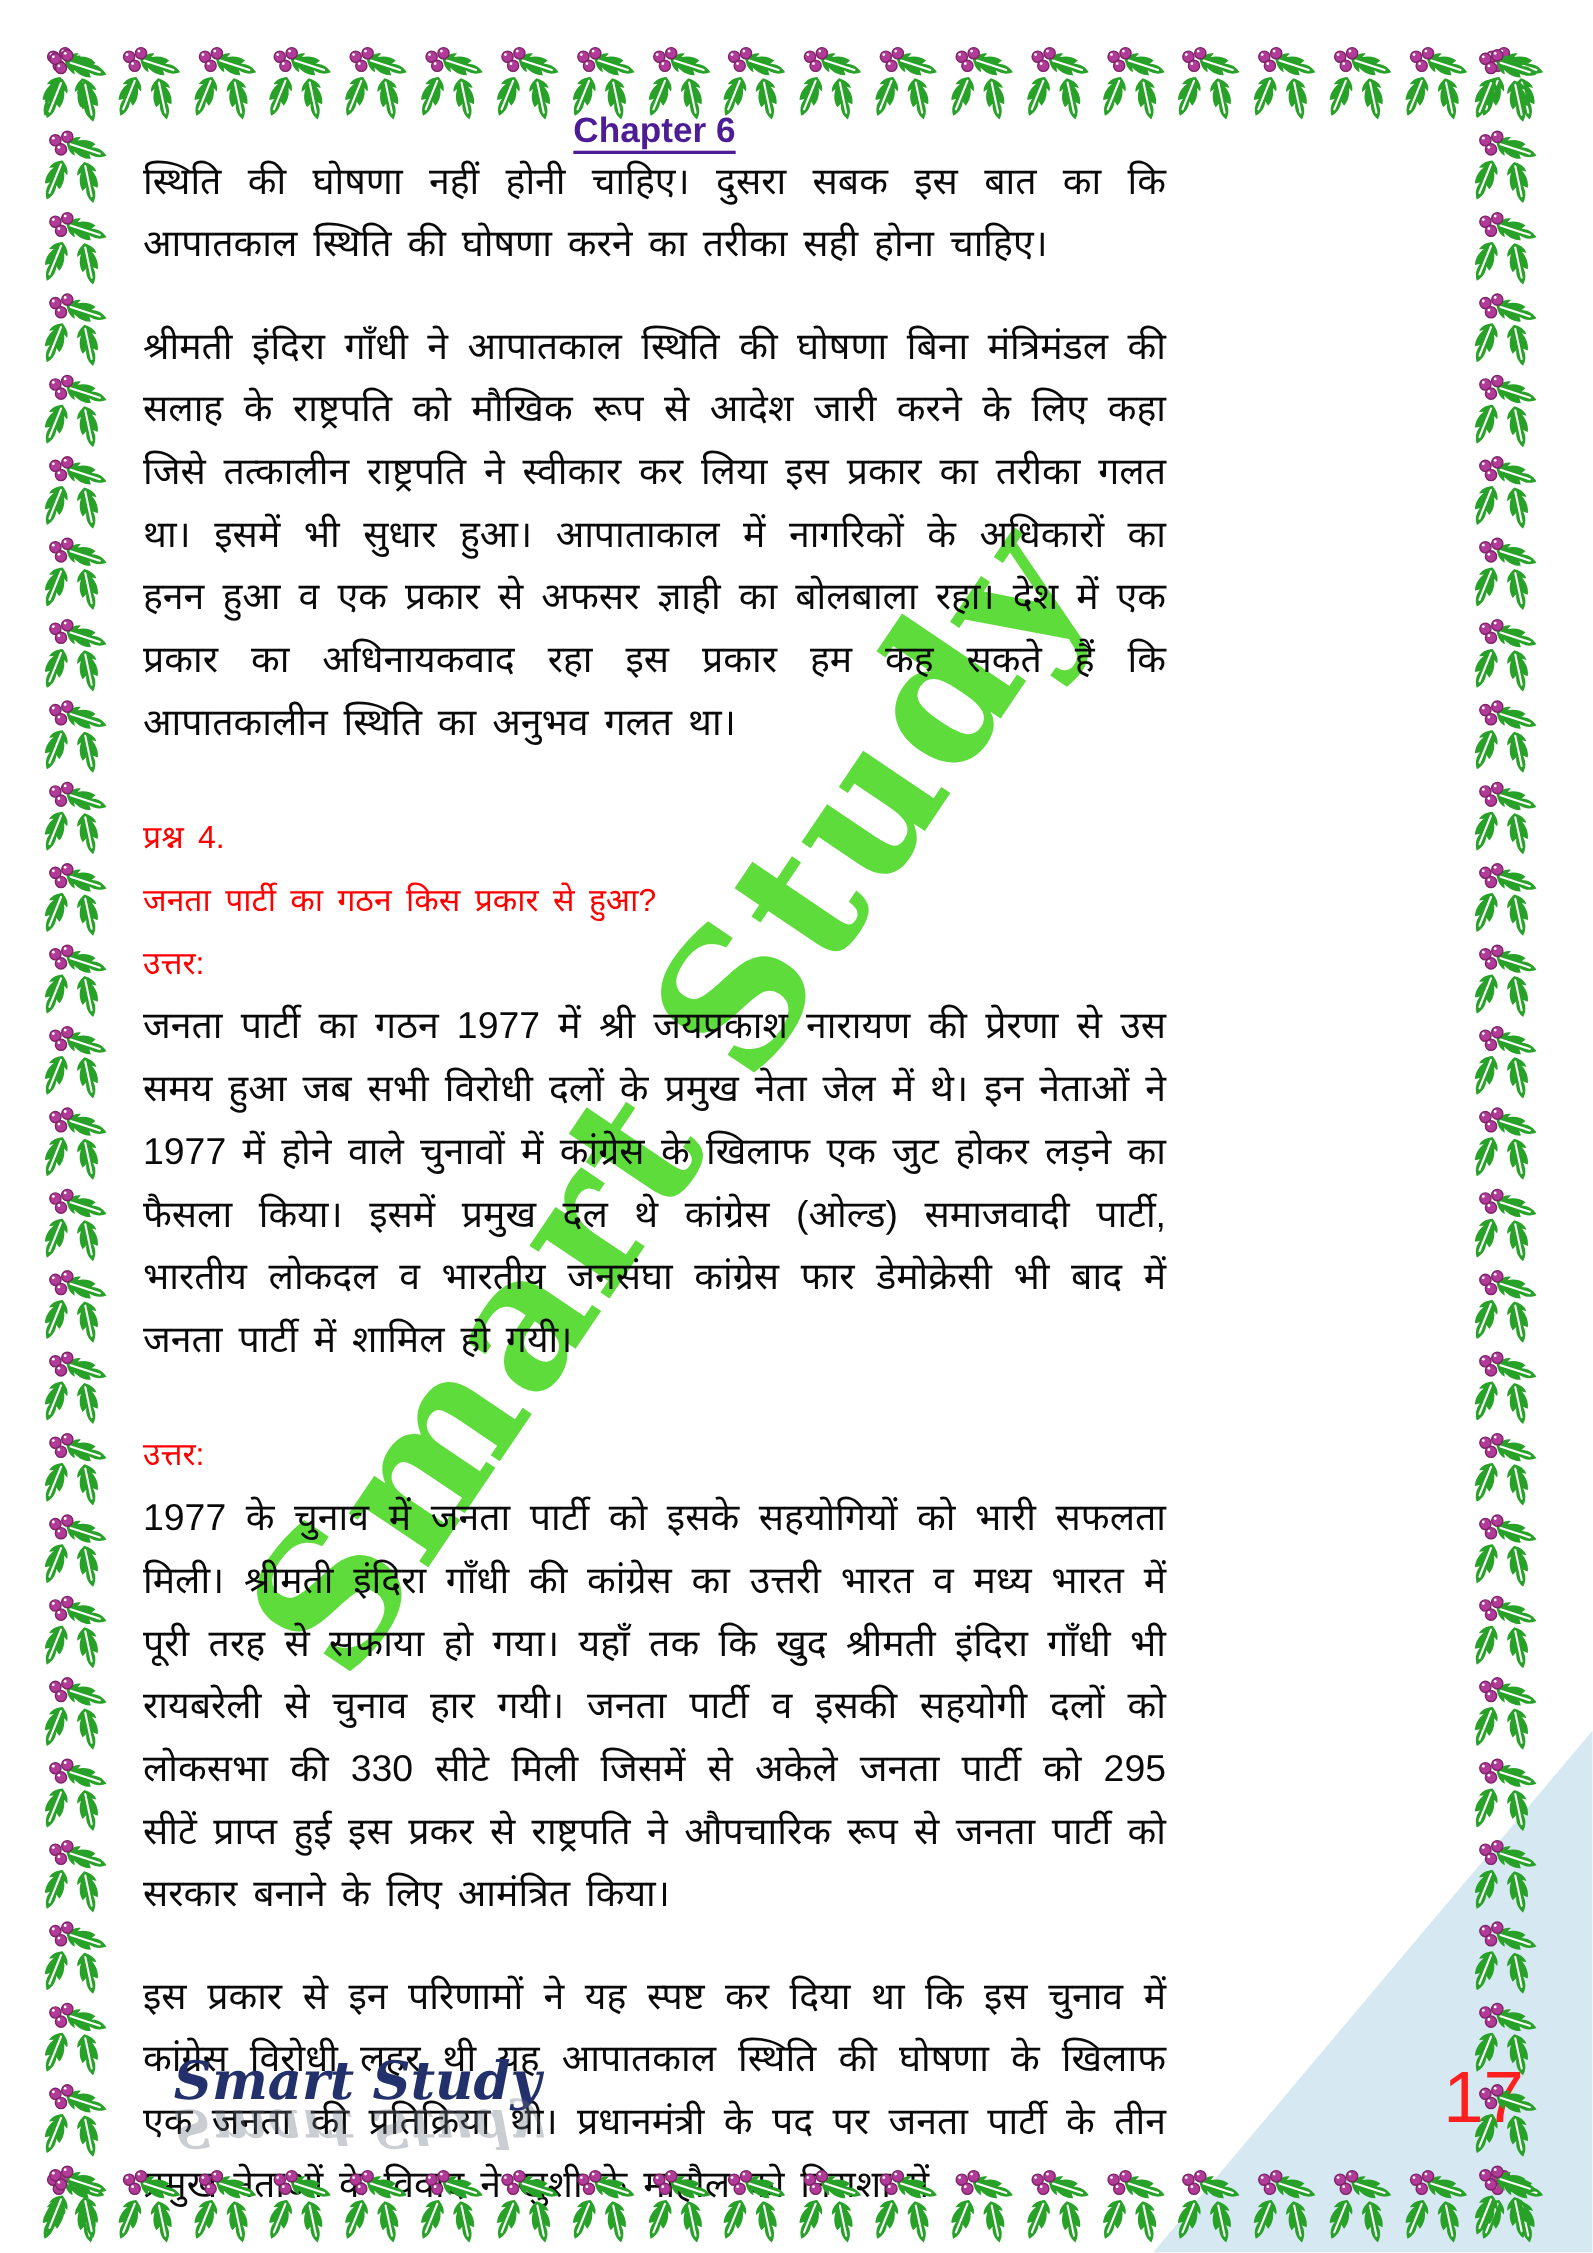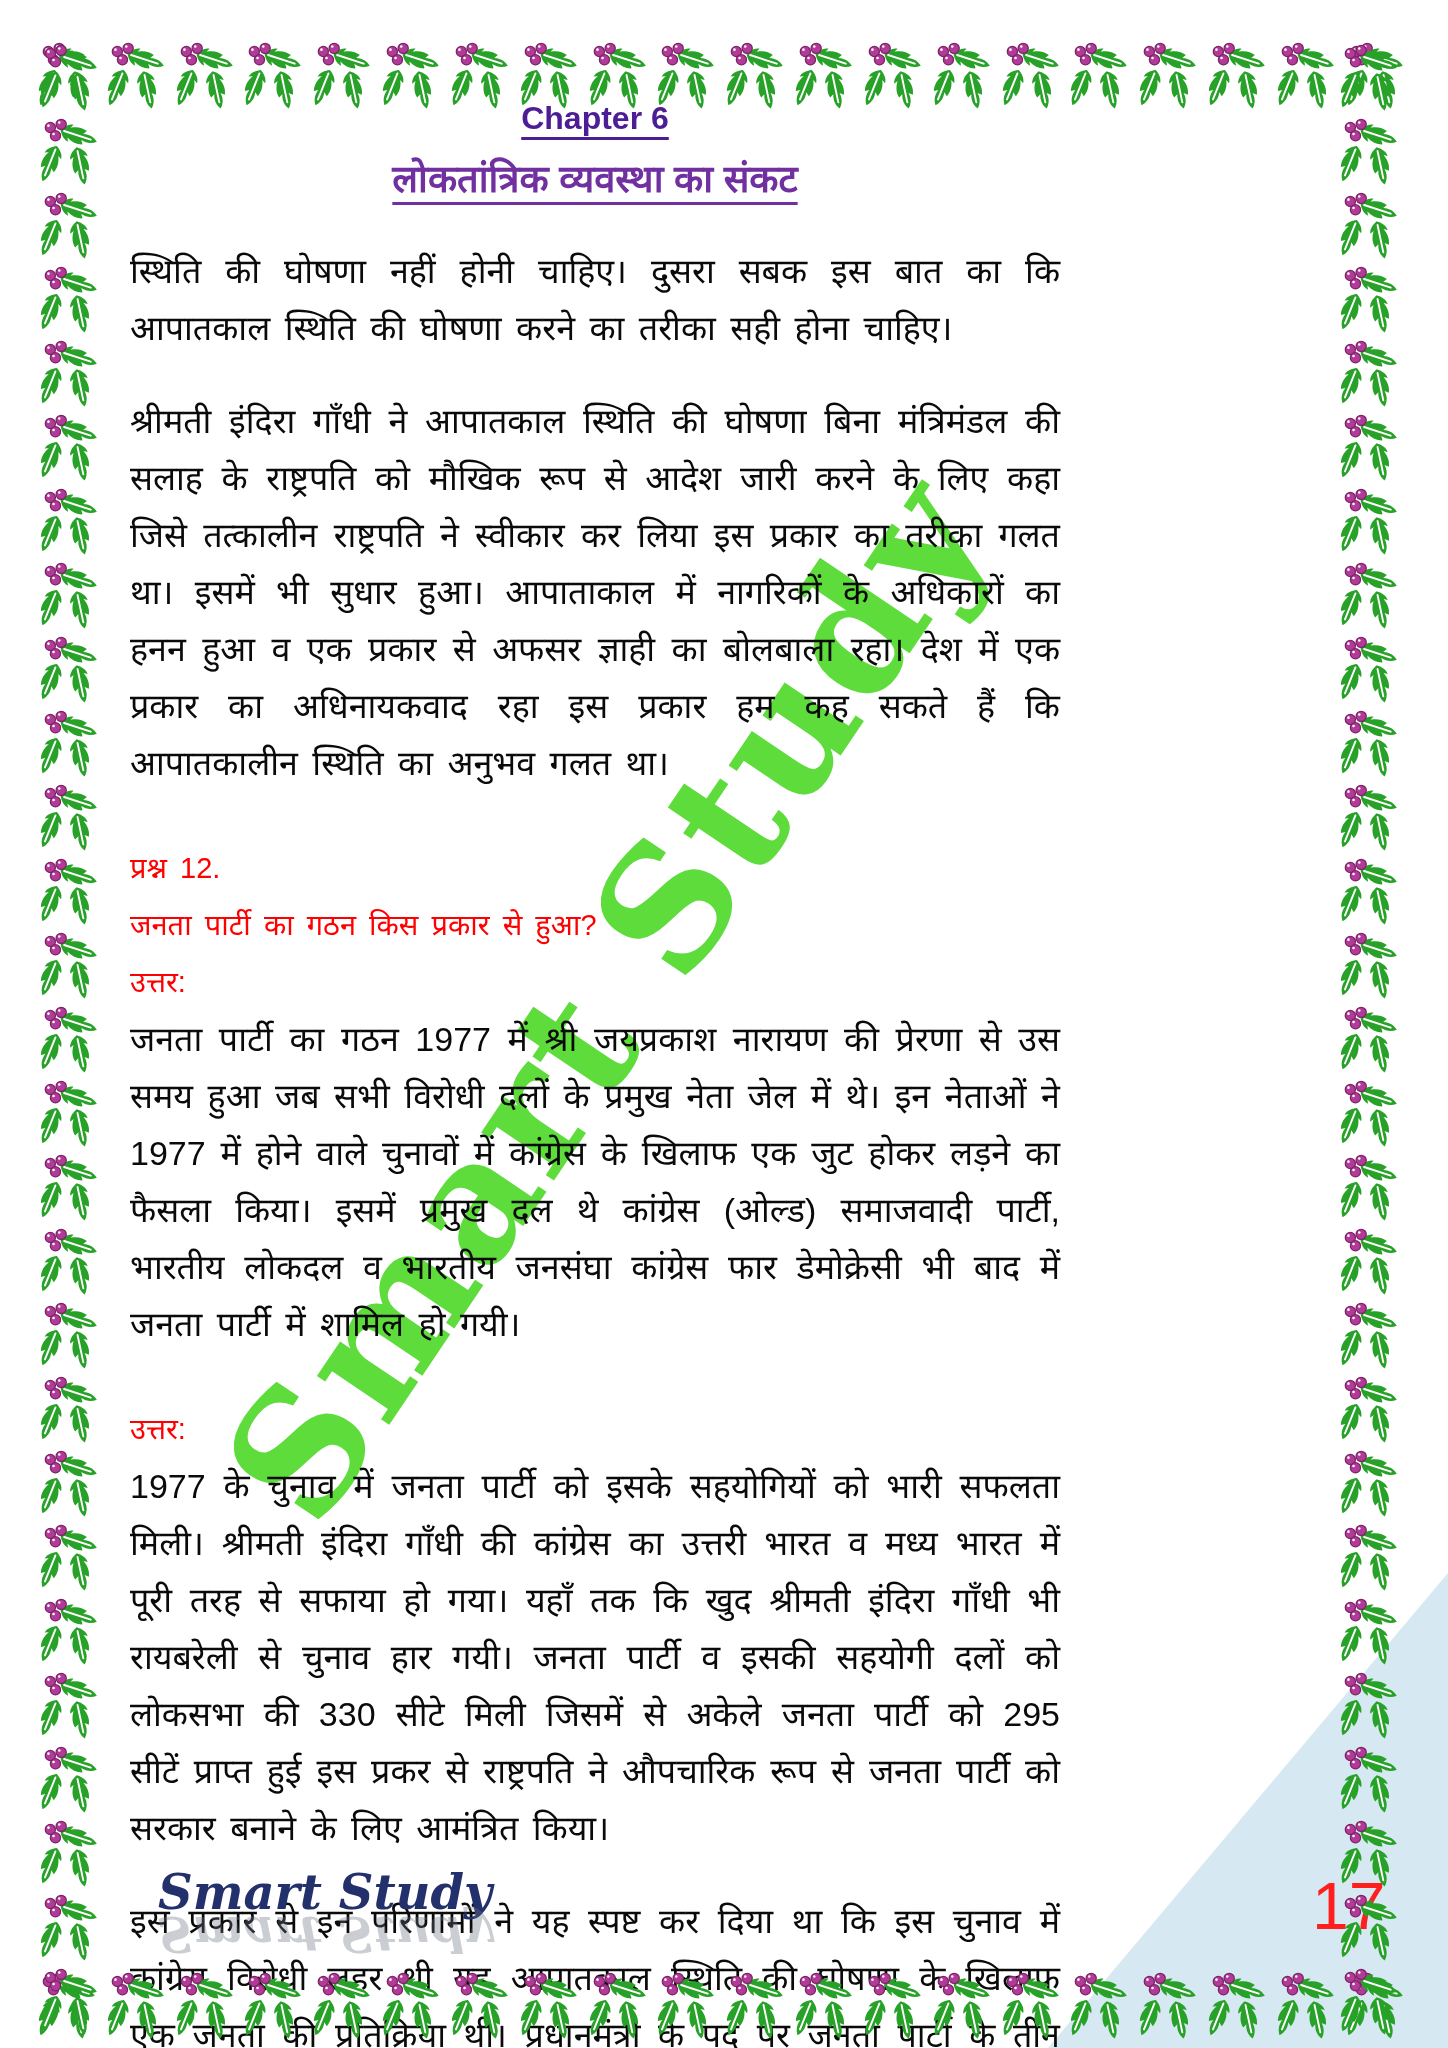--- a/index.html
+++ b/index.html
@@ -119,27 +119,26 @@
 </svg>
 
 <div class="page">
 
   <div class="corner-triangle"></div>
 
   <div class="watermark">Smart Study</div>
 
   <main class="content">
     <h2 class="chapter">Chapter 6</h2>
-    <h1 class="title">लोकतांत्रिक व्यवस्था का संकट</h1>
 
     <p class="body">स्थिति की घोषणा नहीं होनी चाहिए। दुसरा सबक इस बात का कि आपातकाल स्थिति की घोषणा करने का तरीका सही होना चाहिए।</p>
     <p class="body">श्रीमती इंदिरा गाँधी ने आपातकाल स्थिति की घोषणा बिना मंत्रिमंडल की सलाह के राष्ट्रपति को मौखिक रूप से आदेश जारी करने के लिए कहा जिसे तत्कालीन राष्ट्रपति ने स्वीकार कर लिया इस प्रकार का तरीका गलत था। इसमें भी सुधार हुआ। आपाताकाल में नागरिकों के अधिकारों का हनन हुआ व एक प्रकार से अफसर ज्ञाही का बोलबाला रहा। देश में एक प्रकार का अधिनायकवाद रहा इस प्रकार हम कह सकते हैं कि आपातकालीन स्थिति का अनुभव गलत था।</p>
 
     <section class="qa">
-      <p class="qlabel">प्रश्न 12.</p>
+      <p class="qlabel">प्रश्न 4.</p>
       <p class="qtext">जनता पार्टी का गठन किस प्रकार से हुआ?</p>
       <p class="alabel">उत्तर:</p>
       <p class="body">जनता पार्टी का गठन 1977 में श्री जयप्रकाश नारायण की प्रेरणा से उस समय हुआ जब सभी विरोधी दलों के प्रमुख नेता जेल में थे। इन नेताओं ने 1977 में होने वाले चुनावों में कांग्रेस के खिलाफ एक जुट होकर लड़ने का फैसला किया। इसमें प्रमुख दल थे कांग्रेस (ओल्ड) समाजवादी पार्टी, भारतीय लोकदल व भारतीय जनसंघा कांग्रेस फार डेमोक्रेसी भी बाद में जनता पार्टी में शामिल हो गयी।</p>
     </section>
 
     <section class="qa">
       <p class="alabel">उत्तर:</p>
       <p class="body">1977 के चुनाव में जनता पार्टी को इसके सहयोगियों को भारी सफलता मिली। श्रीमती इंदिरा गाँधी की कांग्रेस का उत्तरी भारत व मध्य भारत में पूरी तरह से सफाया हो गया। यहाँ तक कि खुद श्रीमती इंदिरा गाँधी भी रायबरेली से चुनाव हार गयी। जनता पार्टी व इसकी सहयोगी दलों को लोकसभा की 330 सीटे मिली जिसमें से अकेले जनता पार्टी को 295 सीटें प्राप्त हुई इस प्रकर से राष्ट्रपति ने औपचारिक रूप से जनता पार्टी को सरकार बनाने के लिए आमंत्रित किया।</p>
     </section>
 

